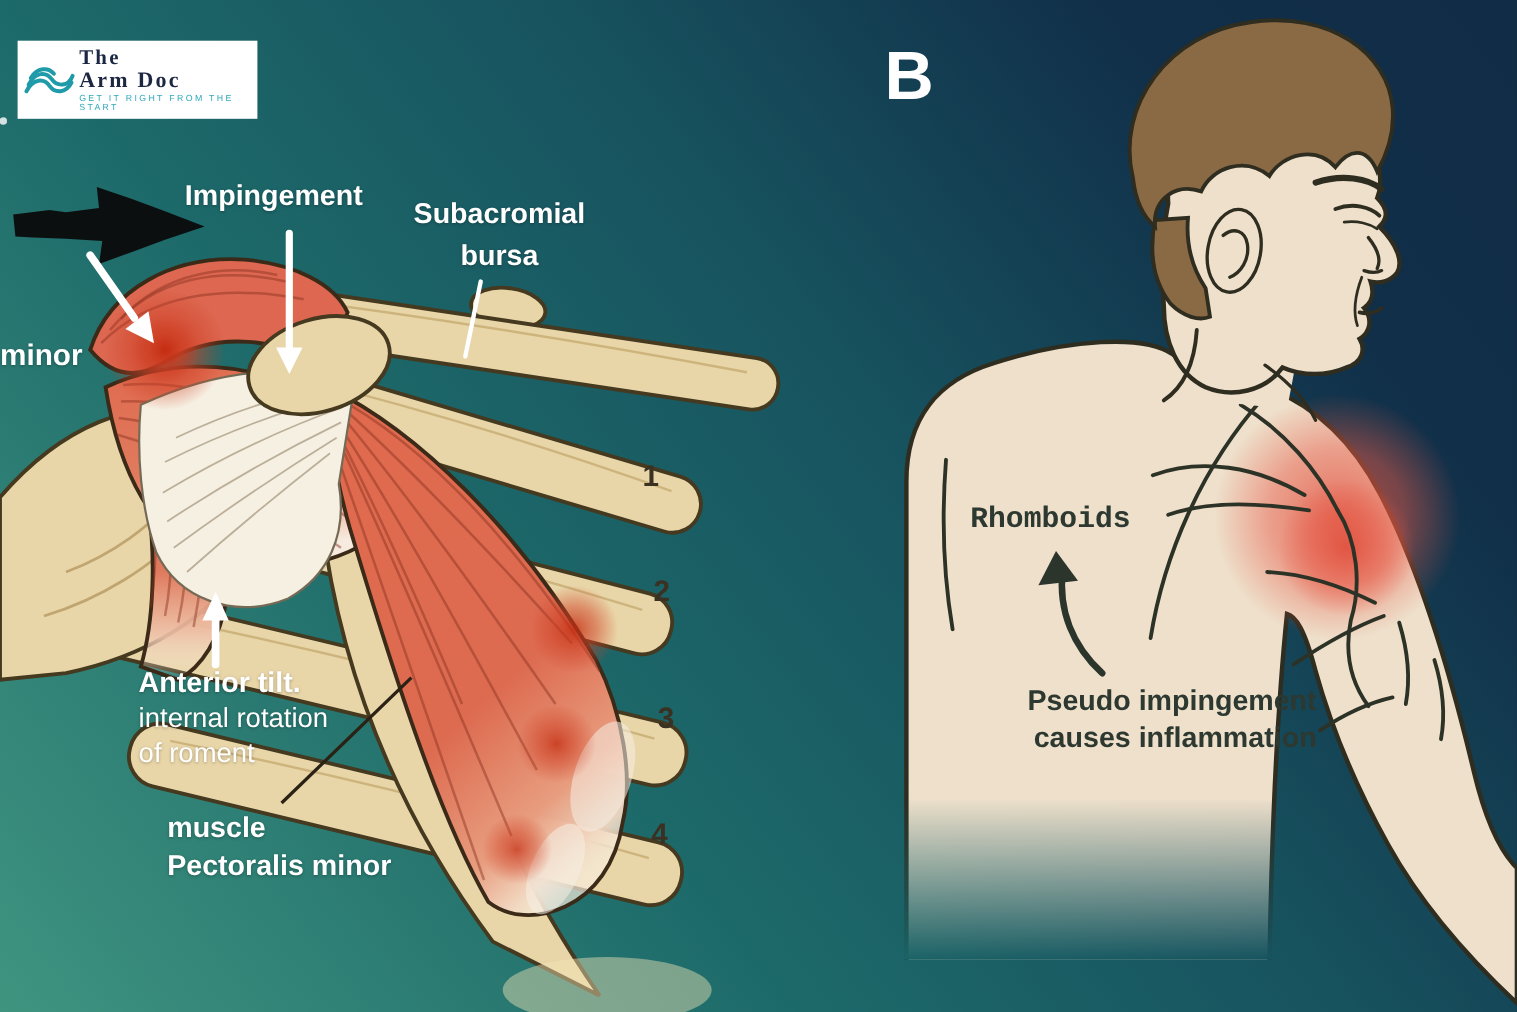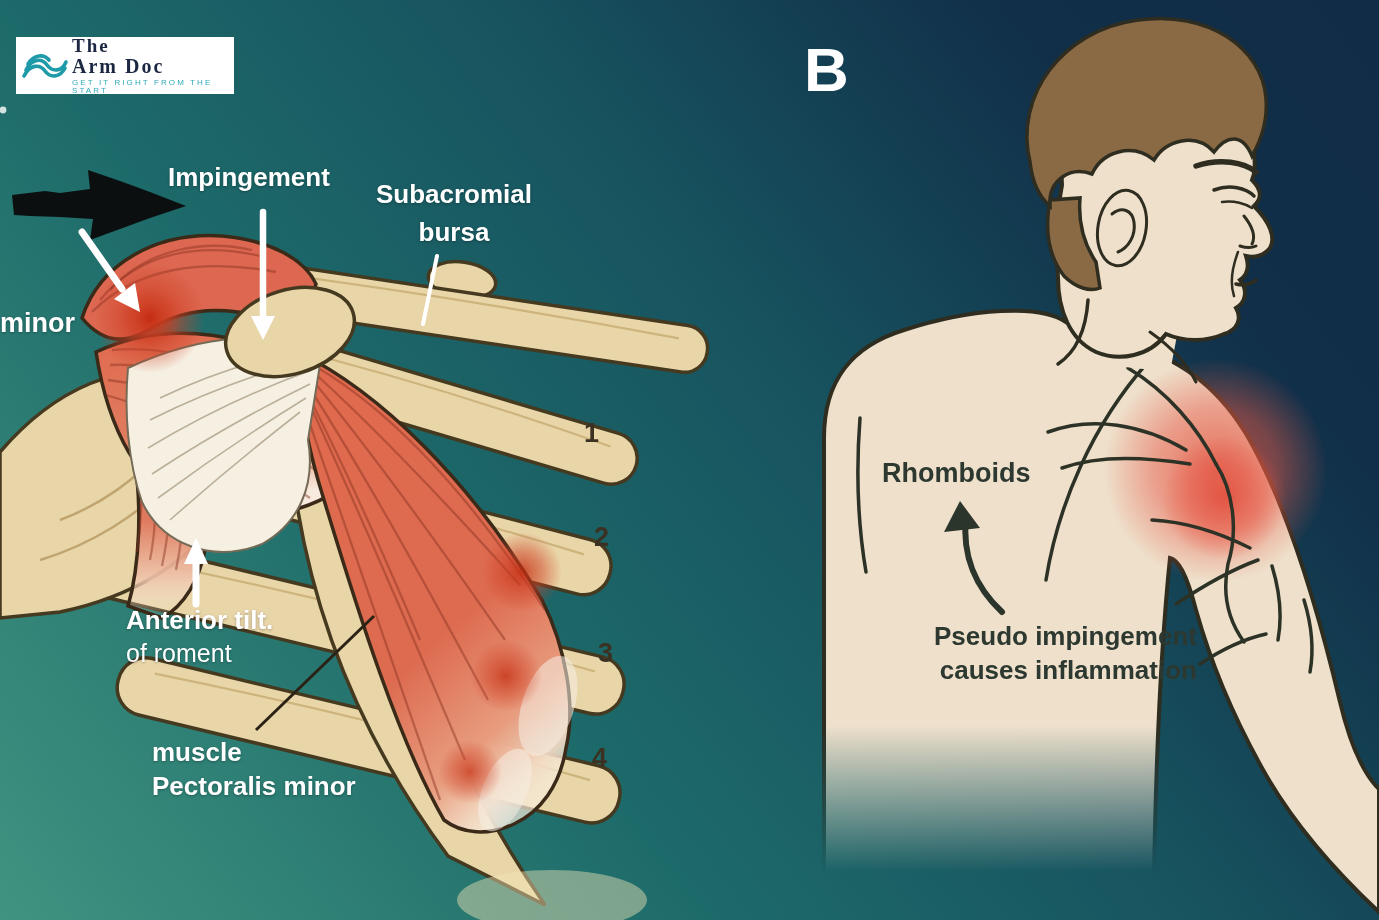--- a/index.html
+++ b/index.html
@@ -33,21 +33,21 @@
   .dark-head{fill:#2c352b;}
   
   .lbl{position:absolute;white-space:nowrap;}
   .lbl-white{color:var(--label-white,#fff);font-weight:700;font-size:26px;text-shadow:0 1px 3px rgba(0,0,0,.3);}
   .lbl-dark{color:var(--label-dark,#2c3830);font-weight:700;font-size:26px;}
   .lbl-center{text-align:center;white-space:normal;}
   .sub-line{font-weight:400;font-size:25px;}
   .rib-num{position:absolute;color:var(--rib-number-color,#3a3122);font-size:27px;font-weight:600;}
   .b-letter{position:absolute;left:804px;top:34px;color:#fff;font-size:62px;font-weight:800;}
   
-  .logo-box{position:absolute;left:16px;top:37px;width:218px;height:57px;background:#fff;
+  .logo-box{position:absolute;left:16px;top:37px;width:218px;height:71px;background:#fff;
     display:flex;align-items:center;padding:2px 6px 2px 4px;box-sizing:border-box;}
   .logo-icon{flex:0 0 50px;height:44px;}
   .logo-text{display:flex;flex-direction:column;line-height:1;margin-left:2px;}
   .logo-line1{font-family:"Liberation Serif",serif;font-weight:700;letter-spacing:2px;
     color:var(--logo-navy,#1c2742);font-size:19px;}
   .logo-line2{font-family:"Liberation Serif",serif;font-weight:700;letter-spacing:2px;
     color:var(--logo-navy,#1c2742);font-size:20px;margin-top:1px;}
   .logo-tagline{font-size:8px;font-weight:400;letter-spacing:2.1px;
     color:var(--logo-teal,#2fa9bb);margin-top:3px;}
 </style>
@@ -285,36 +285,37 @@
 
   <div class="lbl lbl-white lbl-center" style="left:368px;top:176px;width:172px;line-height:1.45;">
     <div>Subacromial</div>
     <div>bursa</div>
   </div>
 
   <div class="lbl lbl-white" style="left:0px;top:308px;font-size:27px;">minor</div>
 
   <div class="lbl lbl-white" style="left:126px;top:604px;line-height:1.28;">
     <div>Anterior tilt.</div>
+    <div class="sub-line">internal rotation</div>
     <div class="sub-line">of roment</div>
   </div>
 
   <div class="lbl lbl-white" style="left:152px;top:736px;line-height:1.3;">
     <div>muscle</div>
     <div>Pectoralis minor</div>
   </div>
 
   <span class="rib-num" style="left:584px;top:418px;">1</span>
   <span class="rib-num" style="left:594px;top:522px;">2</span>
   <span class="rib-num" style="left:598px;top:638px;">3</span>
   <span class="rib-num" style="left:592px;top:743px;">4</span>
 
   <span class="b-letter">B</span>
 
 
-  <div class="lbl lbl-dark" style="left:882px;top:458px;font-size:27px;">Rhomboids</div>
+  <div class="lbl lbl-dark" style="left:882px;top:458px;font-size:27px;font-family:Liberation Mono, monospace;">Rhomboids</div>
 
   <div class="lbl lbl-dark" style="left:934px;top:620px;line-height:1.3;text-align:right;">
     <div>Pseudo impingement</div>
     <div>causes inflammation</div>
   </div>
 
 </div>
 
 </body></html>

